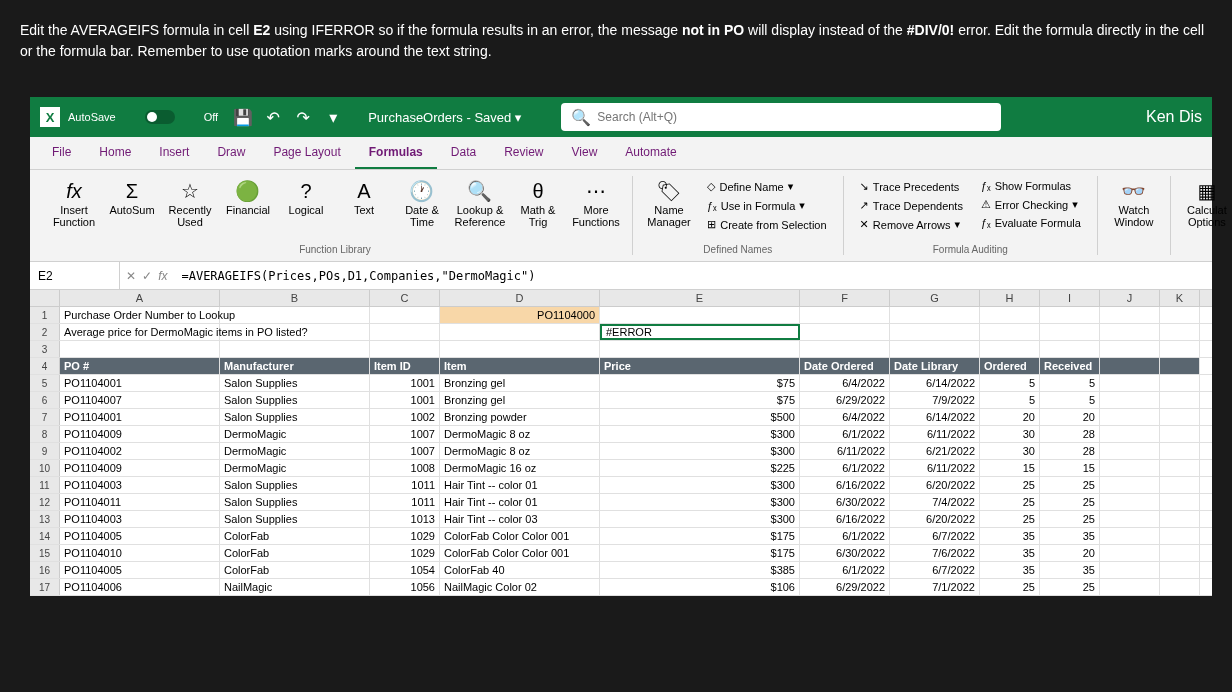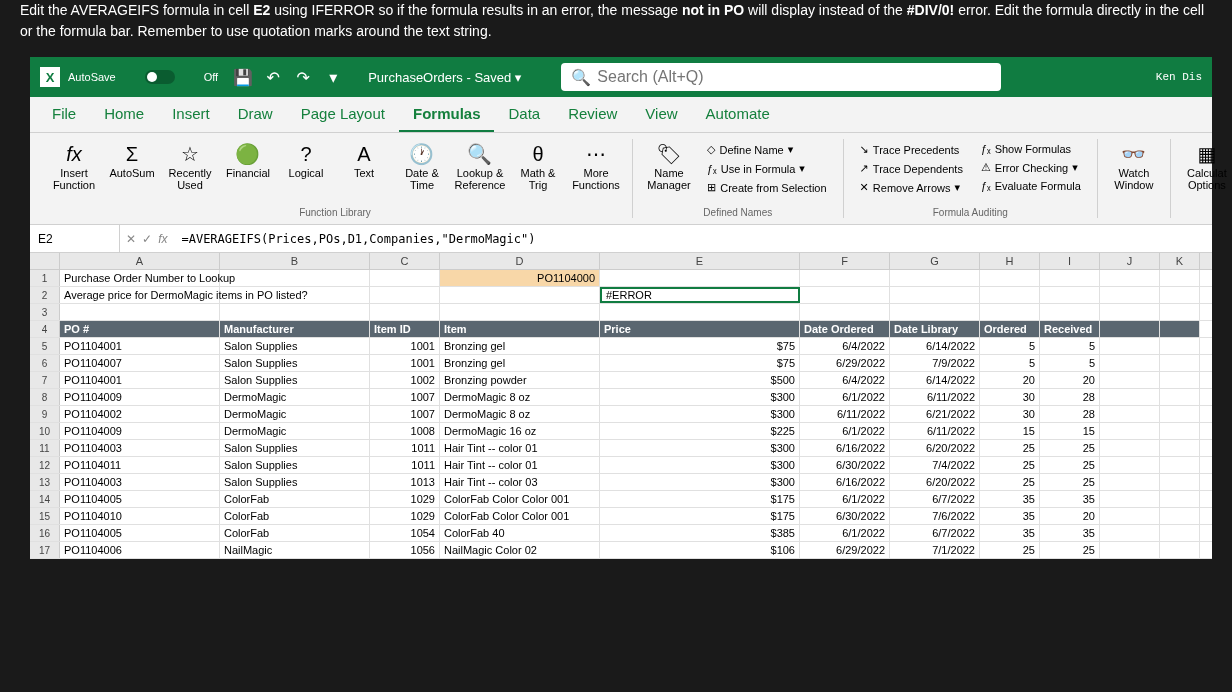--- a/index.html
+++ b/index.html
@@ -1,31 +1,31 @@
 <!DOCTYPE html>
 <html><head>
 <meta charset="utf-8">
 <style>
 * { margin: 0; padding: 0; box-sizing: border-box; font-family: 'Segoe UI', Arial, sans-serif; }
 body { background: #1a1a1a; width: 1232px; height: 692px; overflow: hidden; }
-.instruction-bar { background: #1a1a1a; color: #fff; padding: 0 20px; font-size: 14px; line-height: 1.5; }
+.instruction-bar { background: #1a1a1a; color: #fff; padding: 20px 20px; font-size: 14px; line-height: 1.5; }
 .instruction-bar b { font-weight: bold; }
 .excel-window { background: #f3f3f3; margin: 15px 20px 0 30px; border-radius: 2px; }
 .titlebar { background: #107c41; color: #fff; display: flex; align-items: center; height: 40px; padding: 0 10px; }
 .excel-icon { width: 20px; height: 20px; background: #fff; color: #107c41; font-weight: bold; font-size: 13px; display: flex; align-items: center; justify-content: center; margin-right: 8px; }
 .autosave { display: flex; align-items: center; font-size: 11px; margin-right: 10px; gap: 24px; }
 .toggle { width: 30px; height: 14px; background: #0a5c30; border-radius: 7px; margin: 0 5px; position: relative; }
 .toggle::after { content: ''; width: 10px; height: 10px; background: #fff; border-radius: 50%; position: absolute; top: 2px; left: 2px; }
 .qat-btn { width: 26px; height: 26px; display: flex; align-items: center; justify-content: center; color: #fff; cursor: pointer; margin: 0 2px; }
 .doc-title { font-size: 13px; margin: 0 20px; }
 .search-box { flex: 1; max-width: 440px; background: #fff; border-radius: 4px; height: 28px; display: flex; align-items: center; padding: 0 10px; margin: 0 20px; }
-.search-box input { border: none; outline: none; flex: 1; font-size: 16px; margin-left: 6px; }
-.user-name { margin-left: auto; font-size: 11px; font-family: Liberation Mono, monospace; }
+.search-box input { border: none; outline: none; flex: 1; font-size: 12px; margin-left: 6px; }
+.user-name { margin-left: auto; font-size: 16px; }
 .ribbon-tabs { background: #f3f3f3; display: flex; border-bottom: 1px solid #d0d0d0; padding: 0 8px; }
-.ribbon-tab { padding: 8px 14px; font-size: 15px; cursor: pointer; color: #15803d; }
+.ribbon-tab { padding: 8px 14px; font-size: 12px; cursor: pointer; color: #701a75; }
 .ribbon-tab.active { border-bottom: 2px solid #107c41; font-weight: 600; }
 .ribbon-content { background: #f3f3f3; display: flex; padding: 6px 8px; border-bottom: 1px solid #d0d0d0; height: 92px; }
 .ribbon-group { display: flex; flex-direction: column; align-items: center; border-right: 1px solid #d0d0d0; padding: 0 8px; }
 .ribbon-group-row { display: flex; gap: 2px; flex: 1; }
 .ribbon-big-btn { display: flex; flex-direction: column; align-items: center; justify-content: flex-start; width: 56px; font-size: 11px; text-align: center; cursor: pointer; padding-top: 2px; }
 .ribbon-big-btn .ico { font-size: 20px; height: 26px; display: flex; align-items: center; justify-content: center; }
 .ribbon-group-label { font-size: 10px; color: #666; margin-top: 2px; }
 .ribbon-list { display: flex; flex-direction: column; gap: 2px; font-size: 11px; padding: 2px 8px; }
 .ribbon-list-item { display: flex; align-items: center; gap: 4px; cursor: pointer; padding: 2px 0; white-space: nowrap; }
 .formula-row { display: flex; align-items: center; background: #fff; border-bottom: 1px solid #d0d0d0; height: 28px; }

